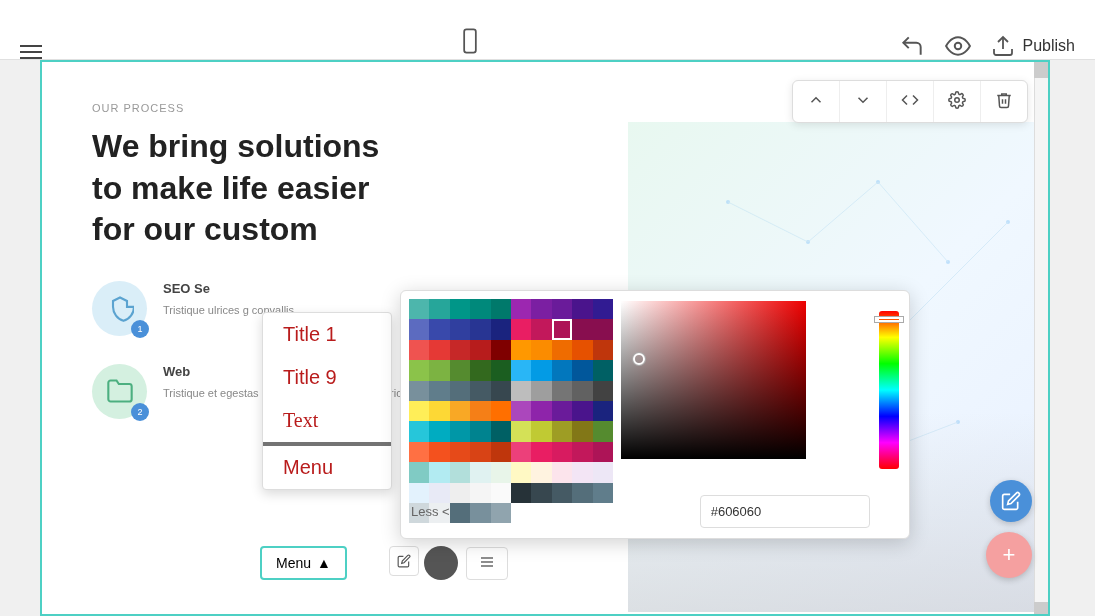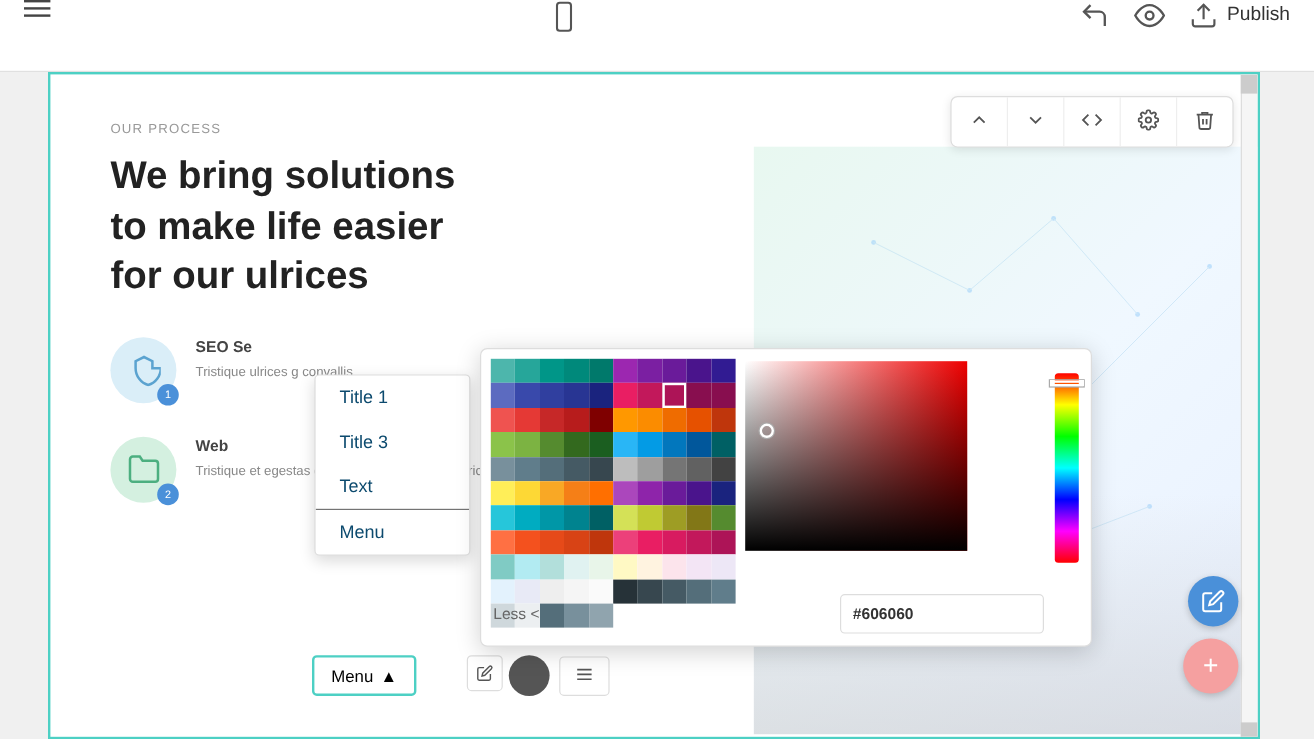--- a/index.html
+++ b/index.html
@@ -3,21 +3,21 @@
   <meta charset="utf-8">
   <style>
     * { box-sizing: border-box; margin: 0; padding: 0; }
     body { font-family: 'Segoe UI', Arial, sans-serif; background: #e8e8e8; width: 1095px; height: 616px; overflow: hidden; }
 
     
     .top-toolbar {
       height: 60px;
       background: #fff;
       display: flex;
-      align-items: flex-start;
+      align-items: flex-end;
       justify-content: space-between;
       padding: 0 20px;
       border-bottom: 1px solid #e0e0e0;
       position: relative;
       z-index: 100;
     }
     .toolbar-left { display: flex; align-items: center; }
     .toolbar-center { display: flex; align-items: center; }
     .toolbar-right { display: flex; align-items: center; gap: 20px; }
 
@@ -169,24 +169,24 @@
       border: 1px solid #ddd;
       border-radius: 4px;
       box-shadow: 0 4px 12px rgba(0,0,0,0.15);
       z-index: 200;
       min-width: 130px;
       overflow: hidden;
     }
     .context-menu-item {
       padding: 10px 20px;
       cursor: pointer;
-      font-size: 15px;
-      color: #0c4a6e;
-    }
-    .context-menu-separator { border-bottom: 1px solid #737373; }
+      font-size: 20px;
+      color: #b91c1c;
+    }
+    .context-menu-separator { border-bottom: 4px solid #737373; font-family: Liberation Serif, serif; }
 
     
     .menu-btn-row {
       position: absolute;
       top: 484px;
       left: 218px;
       display: flex;
       align-items: center;
       gap: 8px;
       z-index: 200;
@@ -358,21 +358,21 @@
             <path d="M19 6l-1 14a2 2 0 0 1-2 2H8a2 2 0 0 1-2-2L5 6"></path>
             <path d="M10 11v6"></path>
             <path d="M14 11v6"></path>
             <path d="M9 6V4h6v2"></path>
           </svg>
       </button>
     </div>
 
     <div class="content-inner">
       <div class="our-process">OUR PROCESS</div>
-      <div class="main-heading">We bring solutions to make life easier for our ulrices</div>
+      <div class="main-heading">We bring solutions to make life easier for our custom</div>
 
       <div class="service-item">
         <div class="service-icon-circle light-blue">
           <svg width="28" height="28" viewBox="0 0 24 24" fill="none" stroke="#5ba3d0" stroke-width="1.8">
             <path d="M18 11V6l-6-3-6 3v5c0 5.55 3.84 10.74 9 12 5.16-1.26 9-6.45 9-12z"></path>
           </svg>
           <div class="badge">
             <span>1</span>
           </div>
         </div>
@@ -424,21 +424,21 @@
 
         <div style="position:absolute;bottom:0;left:0;width:100%;height:200px;background:linear-gradient(to top, rgba(200,200,200,0.5), transparent);"></div>
       </div>
     </div>
 
     <div class="context-menu">
       <div class="context-menu-item">
         <span>Title 1</span>
       </div>
       <div class="context-menu-item">
-        <span>Title 3</span>
+        <span>Title 9</span>
       </div>
       <div class="context-menu-item context-menu-separator">
         <span>Text</span>
       </div>
       <div class="context-menu-item">
         <span>Menu</span>
       </div>
     </div>
 
     <div class="menu-btn-row">
@@ -590,21 +590,21 @@
             <div style="position:absolute;top:6px;left:-4px;width:28px;height:5px;border:2px solid #fff;box-shadow:0 0 0 1px #aaa;cursor:pointer;"></div>
           </div>
         </div>
       </div>
 
       <div style="display:flex;flex-direction:row;padding:4px 10px 10px;">
         <div style="display:flex;justify-content:flex-end;padding-right:30px;">
           <button style="background:none;border:none;color:#666;font-size:13px;cursor:pointer;">Less &lt;</button>
         </div>
         <div style="margin-left:220px;">
-          <input type="text" class="hex-input" style="width: 170px; padding: 8px 10px; border: 1px solid rgb(221, 221, 221); border-radius: 4px; font-size: 13px; color: rgb(51, 51, 51); font-weight: bold;" value="#606060">
+          <input type="text" class="hex-input" style="width: 170px; padding: 8px 10px; border: 1px solid rgb(221, 221, 221); border-radius: 4px; font-size: 13px; color: rgb(51, 51, 51);" value="#606060">
         </div>
       </div>
     </div>
 
     <div class="scrollbar-right">
       <div class="scrollbar-thumb"></div>
       <div class="scrollbar-thumb-bottom"></div>
     </div>
 
     <div class="fab-edit">

